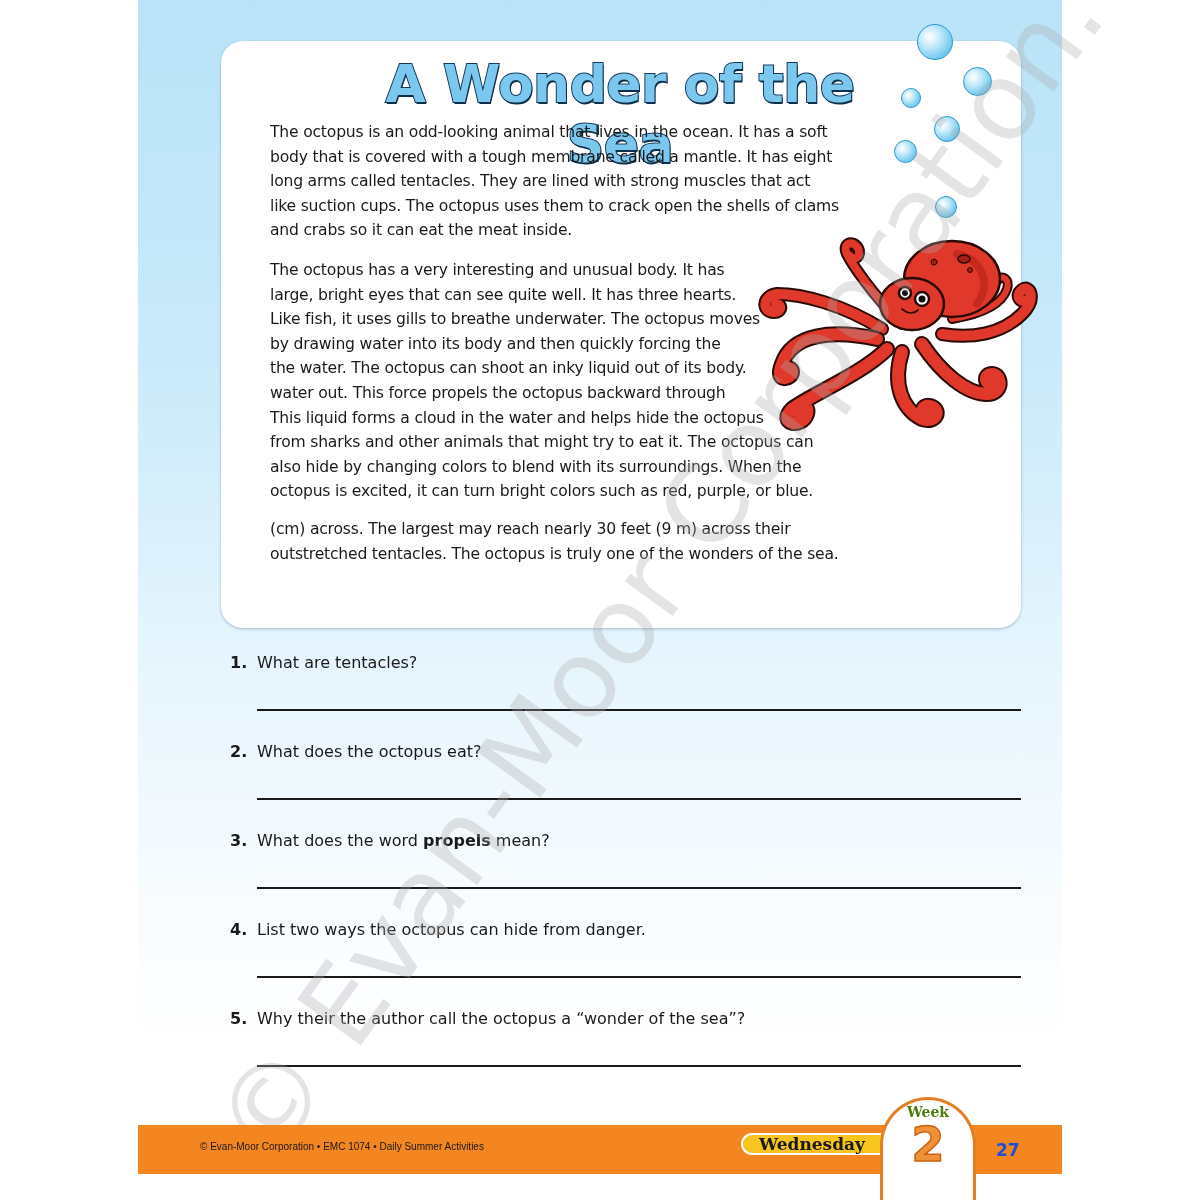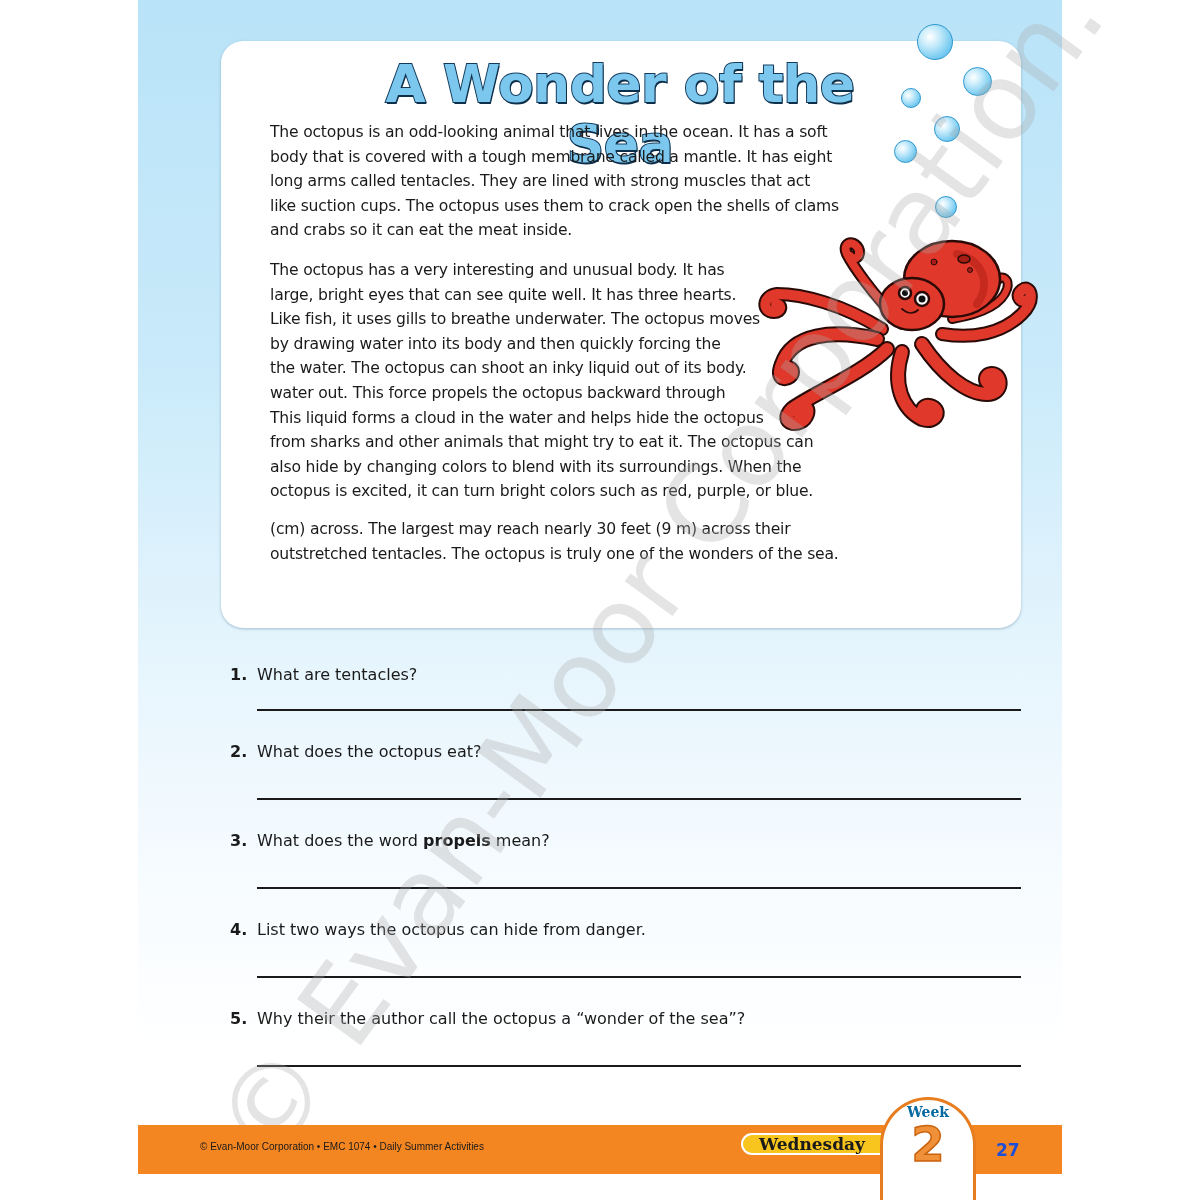--- a/index.html
+++ b/index.html
@@ -48,21 +48,21 @@
     border-radius:18px 0 0 18px; border:2px solid #ffffff; border-right:none; box-sizing:border-box;
     display:flex; align-items:center; justify-content:center;
     font-family:"DejaVu Serif", serif; font-weight:bold; font-size:17px; color:#1a1a1a;
   }
   .week-tab {
     position:absolute; left:880px; top:1097px; width:96px; height:103px; background:#ffffff;
     border:3px solid #e77d1f; border-bottom:none; border-radius:48px 48px 0 0; box-sizing:border-box;
   }
   .week-label {
     position:absolute; left:880px; top:1104px; width:96px; text-align:center;
-    font-family:"DejaVu Serif", serif; font-weight:bold; font-size:14px; color:#0369a1;
+    font-family:"DejaVu Serif", serif; font-weight:bold; font-size:14px; color:#4d7c0f;
   }
   .week-num {
     position:absolute; left:880px; top:1116px; width:96px; text-align:center;
     font-family:"DejaVu Sans", sans-serif; font-weight:bold; font-size:48px; color:#f0913a;
     -webkit-text-stroke: 1.5px #c9620d; line-height:56px;
   }
   .page-number {
     position:absolute; left:996px; top:1140px; font-family:"DejaVu Sans", sans-serif; font-weight:bold; font-size:17px; color:#1d4ed8;
   }
   .watermark {
@@ -143,21 +143,21 @@
     <circle cx="182" cy="28" r="3" fill="#a51e16" stroke-width="1"></circle>
 
     <circle cx="153" cy="59" r="6" fill="#fff"></circle>
     <circle cx="153" cy="59" r="3" fill="#111" stroke="none"></circle>
     <circle cx="170" cy="65" r="7" fill="#fff"></circle>
     <circle cx="170" cy="65" r="3.5" fill="#111" stroke="none"></circle>
     <path d="M150,75 C156,80 162,80 166,76" fill="none" stroke-width="1.8"></path>
   </g>
 </svg>
 
-<div class="question" style="top:653px;margin-top:12px;">
+<div class="question" style="top:653px;">
   <span class="num">1.</span><span>What are tentacles?</span>
 </div>
 <div class="answer-line" style="top:709px;"></div>
 
 <div class="question" style="top:742px;">
   <span class="num">2.</span><span>What does the octopus eat?</span>
 </div>
 <div class="answer-line" style="top:798px;"></div>
 
 <div class="question" style="top:831px;">

